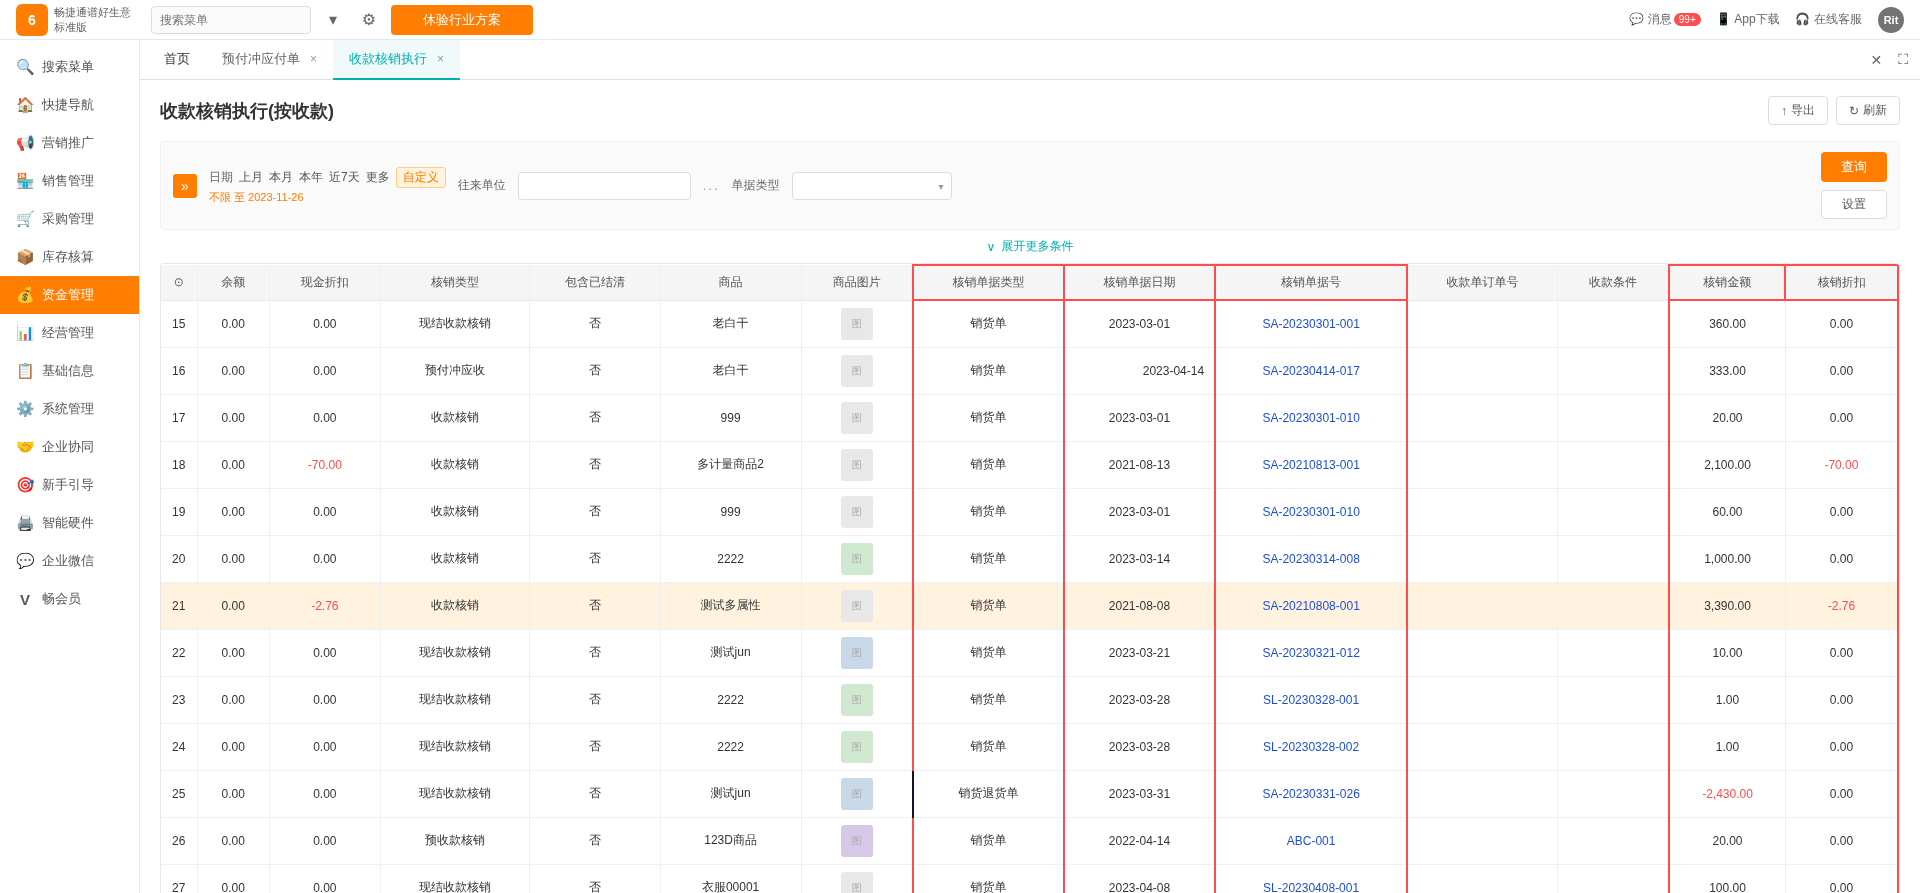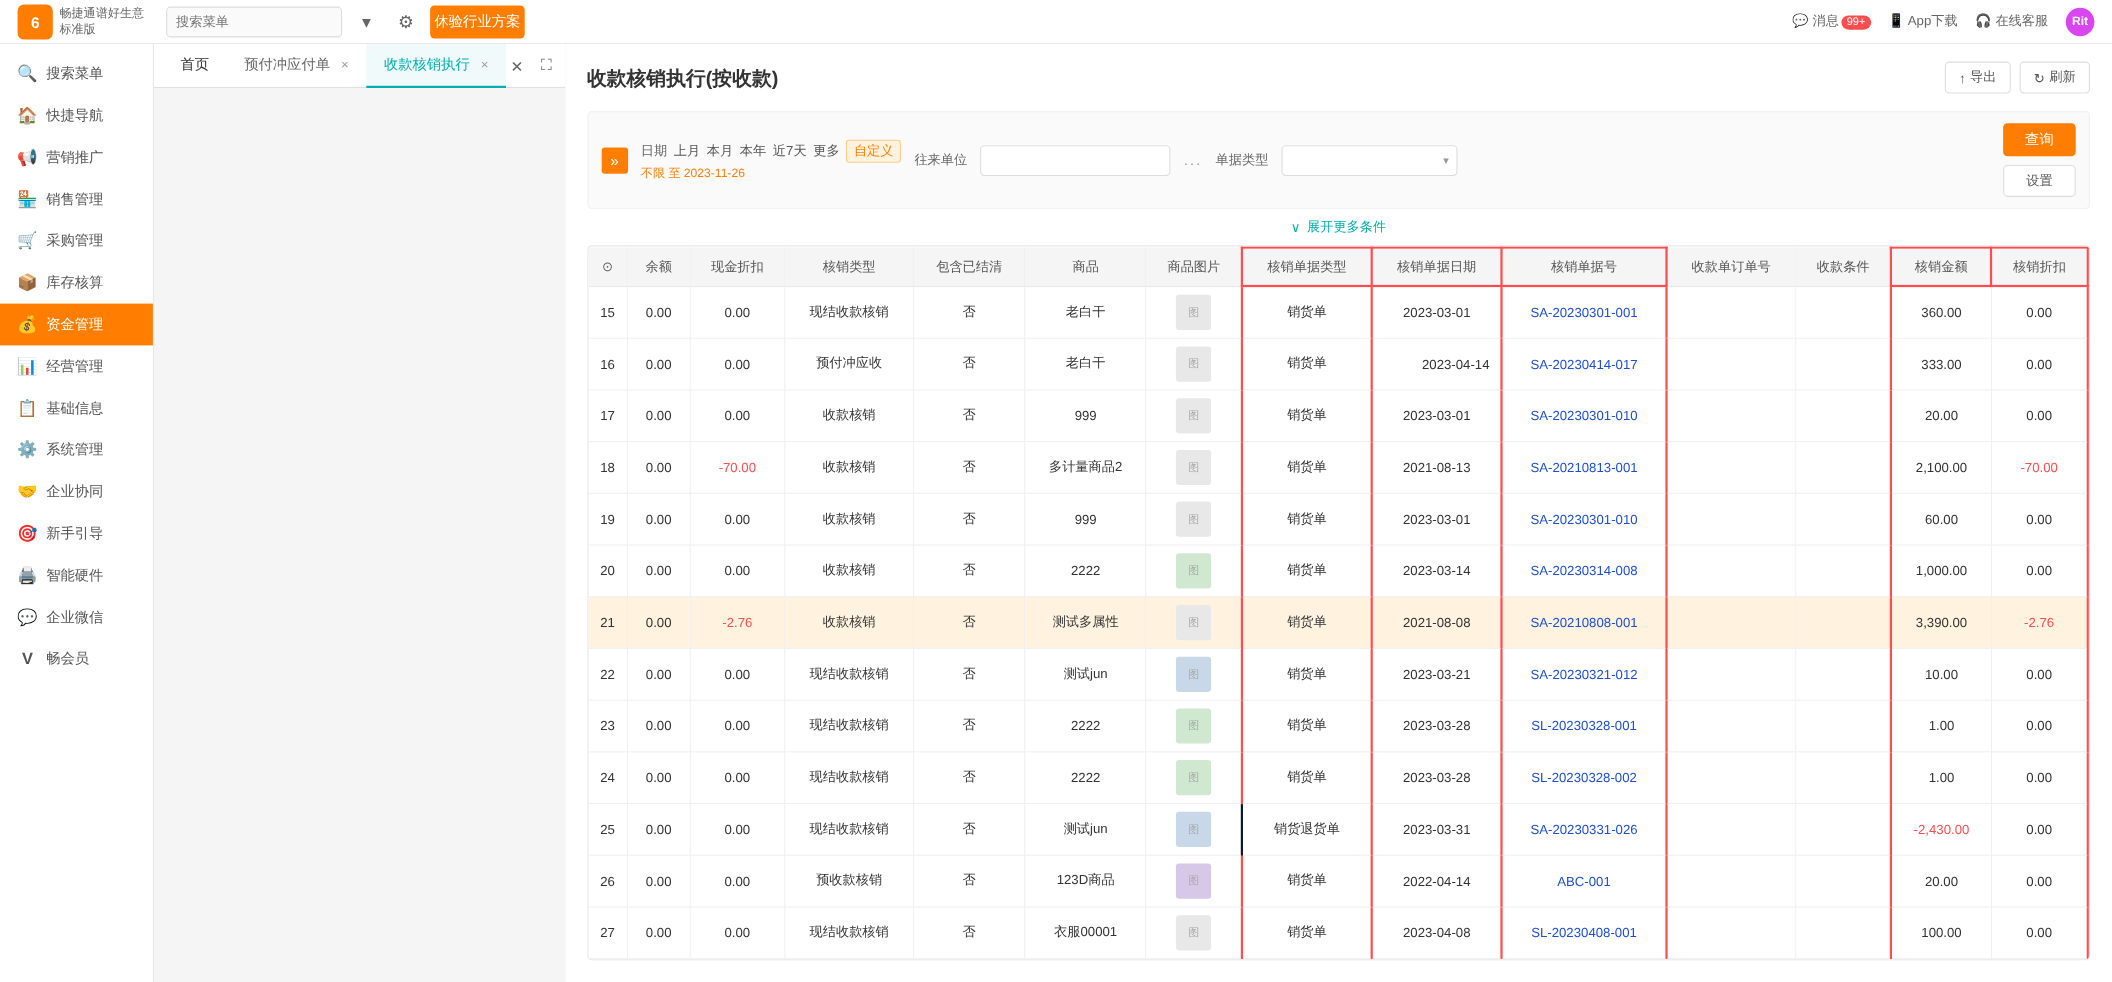--- a/index.html
+++ b/index.html
@@ -3,38 +3,38 @@
   <meta charset="utf-8">
   <style>
     * { box-sizing: border-box; margin: 0; padding: 0; }
     body { font-family: 'Microsoft YaHei', Arial, sans-serif; font-size: 13px; background: #f5f5f5; color: #333; overflow: hidden; height: 893px; }
 
     
     .top-bar { height: 40px; background: #fff; border-bottom: 1px solid #e8e8e8; display: flex; align-items: center; padding: 0 16px; gap: 12px; }
     .top-bar-left { display: flex; align-items: center; gap: 8px; flex: 1; }
     .top-bar-input { width: 160px; height: 28px; border: 1px solid #ddd; border-radius: 4px; padding: 0 8px; font-size: 12px; color: #999; background: #fafafa; }
     .top-bar-icon-btn { width: 28px; height: 28px; border: none; background: none; cursor: pointer; display: flex; align-items: center; justify-content: center; color: #666; font-size: 16px; }
-    .btn-orange { background: #ff7d00; color: #fff; border: none; border-radius: 4px; padding: 6px 4px; cursor: pointer; font-size: 13px; font-weight: 500; }
+    .btn-orange { background: #ff7d00; color: #fff; border: none; border-radius: 4px; padding: 6px 32px; cursor: pointer; font-size: 13px; font-weight: 500; }
     .top-bar-right { display: flex; align-items: center; gap: 16px; font-size: 12px; color: #666; }
     .badge { background: #ff4d4f; color: #fff; border-radius: 10px; padding: 1px 5px; font-size: 10px; margin-left: 2px; }
 
     
     .main-layout { display: flex; height: calc(893px - 40px); }
 
     
     .sidebar { width: 140px; background: #fff; border-right: 1px solid #e8e8e8; display: flex; flex-direction: column; padding-top: 8px; }
     .sidebar-logo { padding: 8px 12px 16px; display: flex; align-items: center; gap: 6px; border-bottom: 1px solid #f0f0f0; margin-bottom: 8px; }
     .sidebar-logo-icon { width: 32px; height: 32px; background: #ff7d00; border-radius: 6px; display: flex; align-items: center; justify-content: center; color: #fff; font-size: 14px; font-weight: bold; }
     .sidebar-logo-text { font-size: 11px; color: #666; line-height: 1.3; }
     .sidebar-item { display: flex; align-items: center; gap: 8px; padding: 10px 16px; cursor: pointer; color: #555; font-size: 13px; }
     .sidebar-item.active { background: #ff7d00; color: #fff; border-radius: 0; }
     .sidebar-item .s-icon { font-size: 15px; width: 18px; text-align: center; }
 
     
-    .content-area { flex: 1; display: flex; flex-direction: row; overflow: hidden; }
+    .content-area { flex: 1; display: flex; flex-direction: column; overflow: hidden; }
 
     
     .tabs { display: flex; align-items: center; background: #fff; border-bottom: 1px solid #e0e0e0; height: 40px; padding: 0 8px; }
     .tab { padding: 0 16px; height: 40px; display: flex; align-items: center; gap: 6px; cursor: pointer; font-size: 13px; color: #666; border-bottom: 2px solid transparent; }
     .tab.home { color: #333; }
     .tab.active { color: #00b0b0; border-bottom: 2px solid #00b0b0; background: #f0fafa; }
     .tab-close { font-size: 12px; color: #999; margin-left: 4px; cursor: pointer; }
     .tabs-right { margin-left: auto; display: flex; align-items: center; gap: 8px; }
     .tabs-right-btn { background: none; border: none; cursor: pointer; color: #666; font-size: 14px; padding: 4px; }
 
@@ -79,21 +79,21 @@
     .img-placeholder { width: 32px; height: 32px; background: #e8e8e8; border-radius: 3px; display: inline-flex; align-items: center; justify-content: center; color: #aaa; font-size: 10px; }
     .img-placeholder.has-img { background: #d0e8d0; }
     .img-placeholder.has-img2 { background: #c8d8e8; }
     .img-placeholder.has-img3 { background: #d8c8e8; }
 
     
     .th-settings { color: #666; cursor: pointer; }
     .filter-date-col { display: flex; flex-direction: column; }
 
     
-    .user-avatar { width: 26px; height: 26px; border-radius: 50%; background: #d946ef; display: inline-flex; align-items: center; justify-content: center; color: #fff; font-size: 11px; font-weight: bold; }
+    .user-avatar { width: 26px; height: 26px; border-radius: 50%; background: #737373; display: inline-flex; align-items: center; justify-content: center; color: #fff; font-size: 11px; font-weight: bold; }
   </style>
 </head>
 <body>
 
 <div class="top-bar">
   <div class="top-bar-left">
     <div class="sidebar-logo" style="border:none;margin:0;padding:0;flex-direction:row;">
       <div class="sidebar-logo-icon">6</div>
       <div class="sidebar-logo-text">
         <div>畅捷通谱好生意</div>

